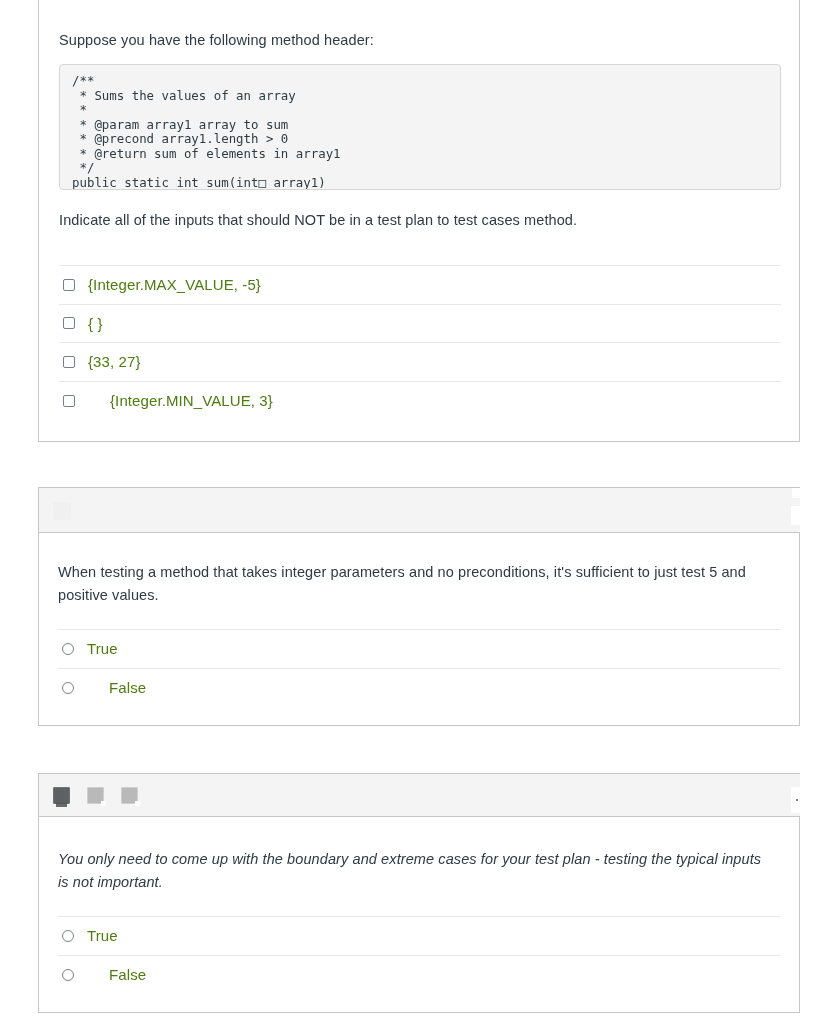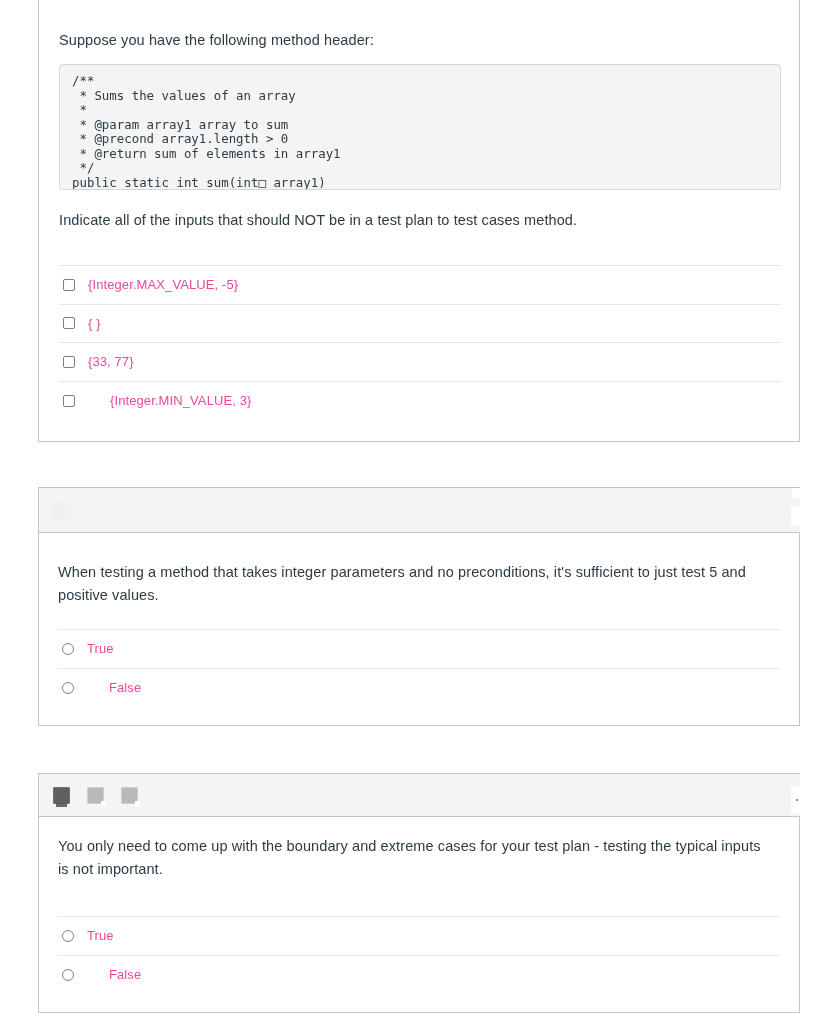--- a/index.html
+++ b/index.html
@@ -143,22 +143,22 @@
     height: 38.5px;
     border-bottom: 1px solid #e8e8e8;
     padding-left: 4px;
     box-sizing: border-box;
   }
   .answer-row:last-child {
     border-bottom: none;
     gap: 22px;
   }
   .answer-label {
-    font-size: 13px;
-    color: #ec4899;
+    font-size: 15px;
+    color: #4d7c0f;
     letter-spacing: .1px;
   }
 
   .cb {
     width: 12px;
     height: 12px;
     border: 1px solid #73818c;
     border-radius: 2px;
     background: #fff;
     box-sizing: border-box;
@@ -204,21 +204,21 @@
           <span class="answer-label">{Integer.MAX_VALUE, -5}</span>
         </div>
 
         <div class="answer-row">
           <span class="cb"></span>
           <span class="answer-label">{ }</span>
         </div>
 
         <div class="answer-row">
           <span class="cb"></span>
-          <span class="answer-label">{33, 77}</span>
+          <span class="answer-label">{33, 27}</span>
         </div>
 
         <div class="answer-row">
           <span class="cb"></span>
           <span class="answer-label">{Integer.MIN_VALUE, 3}</span>
         </div>
       </div>
     </div>
   </div>
 
@@ -257,21 +257,21 @@
       <span class="ph-icon dark"></span>
       <span class="ph-icon light"></span>
       <span class="ph-icon light"></span>
     </div>
   </div>
   <div class="right-notch" style="left:791px; top:787px; width:9px; height:26px;"></div>
   <div class="notch-dot" style="left:796px; top:799px;"></div>
 
   <div class="card-body" style="position:absolute; left:38px; top:773px; width:762px;">
 
-    <div class="prompt" style="position:absolute; left:20px; top:62px; width:708px;">You only need to come up with the boundary and extreme cases for your test plan - testing the typical inputs is not important.</div>
+    <div class="prompt" style="position:absolute; left:20px; top:75px; width:708px;font-style:italic;">You only need to come up with the boundary and extreme cases for your test plan - testing the typical inputs is not important.</div>
 
     <div class="answers" style="position:absolute; left:20px; top:143px; width:722px;">
 
       <div class="answer-row">
         <span class="rb"></span>
         <span class="answer-label">True</span>
       </div>
 
       <div class="answer-row">
         <span class="rb"></span>

